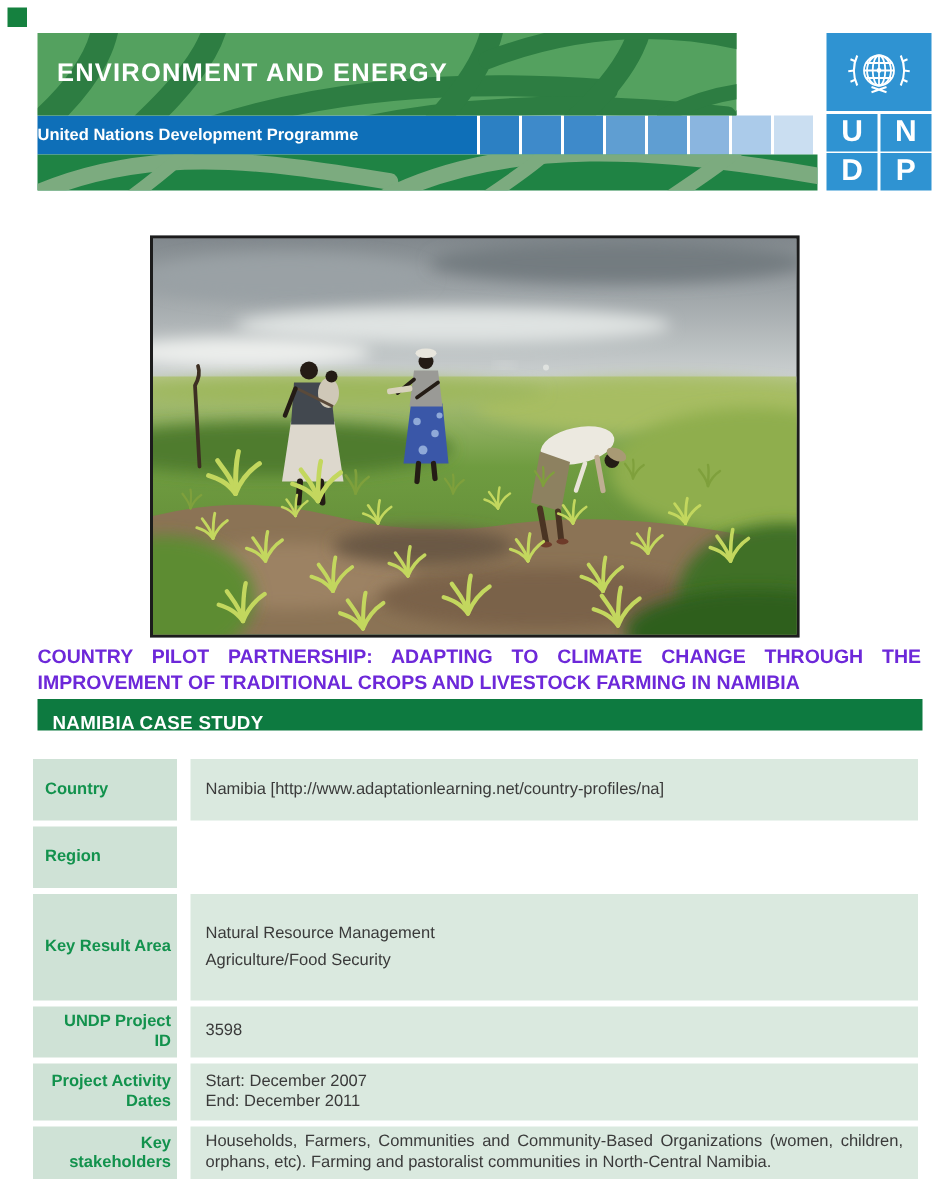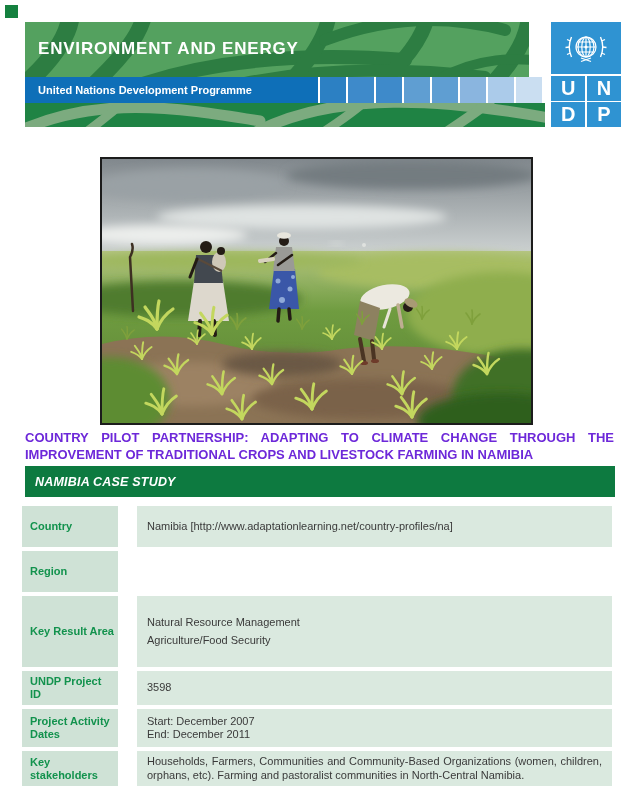--- a/index.html
+++ b/index.html
@@ -5,25 +5,25 @@
   * { margin:0; padding:0; box-sizing:border-box; }
   html,body { background:#ffffff; }
   body { font-family:"Liberation Sans", sans-serif; }
   .page { position:relative; width:625px; height:788px; background:#fff; overflow:hidden; }
 
   
   .corner-sq { position:absolute; left:5px; top:5px; width:13px; height:13px; background:#15813f; }
 
   
   .banner { position:absolute; left:25px; top:22px; width:520px; height:105px; }
-  .banner-top { position:relative; width:504px; height:55px; background:#54a15f; overflow:hidden; }
+  .banner-top { position:relative; width:466px; height:55px; background:#54a15f; overflow:hidden; }
   .banner-top svg, .banner-bottom svg { position:absolute; left:0; top:0; }
   .banner-title { position:absolute; left:13px; top:17px; color:#fff; font-size:17px; font-weight:bold; letter-spacing:.8px; }
   .banner-blue { display:flex; width:520px; height:26px; background:#ffffff; }
-  .blue-text { width:293px; height:26px; background:#0e6fb8; color:#fff; font-size:11px; font-weight:bold; line-height:26px; padding-left:13px; white-space:nowrap; }
+  .blue-text { width:293px; height:26px; background:#0e6fb8; color:#fff; font-size:11px; font-weight:bold; line-height:26px; padding-left:0; white-space:nowrap; }
   .sq { width:26px; height:26px; margin-left:2px; flex:0 0 auto; }
   .sq1{background:#2c80c3}.sq2{background:#3e8aca}.sq3{background:#3e8aca}.sq4{background:#5f9ed2}
   .sq5{background:#5f9ed2}.sq6{background:#8ab5df}.sq7{background:#abcbea}.sq8{background:#cadef1}
   .banner-bottom { position:relative; width:520px; height:24px; background:#1f8344; overflow:hidden; }
 
   
   .logo { position:absolute; left:551px; top:22px; width:70px; height:105px; background:#fff; }
   .logo-emblem { width:70px; height:52px; background:#2f93d2; }
   .logo-row { display:flex; margin-top:1.5px; }
   .logo-cell { width:34.25px; height:25px; background:#2f93d2; color:#fff; font-weight:bold; font-size:20px; display:flex; align-items:center; justify-content:center; }
@@ -31,29 +31,29 @@
 
   
   .photo { position:absolute; left:100px; top:157px; width:433px; height:268px; border:2px solid #1c1c1c; background:#9aa1a5; }
 
   
   .doc-title { position:absolute; left:25px; top:429px; width:589px; color:#6d28d9; font-weight:bold; font-size:13px; line-height:17px; }
   .jline { text-align:justify; height:17px; overflow:hidden; }
   .jline::after { content:""; display:inline-block; width:100%; }
 
   
-  .case-bar { position:absolute; left:25px; top:466px; width:590px; height:31px; background:#0d7a40;font-style:italic; }
+  .case-bar { position:absolute; left:25px; top:466px; width:590px; height:21px; background:#0d7a40; }
   .case-bar-title { position:absolute; left:10px; top:9px; color:#fff; font-size:12.5px; font-weight:bold; letter-spacing:.2px; }
   .case-bar-date { position:absolute; right:9px; top:3px; color:#fff; font-size:12px; font-weight:bold;margin-top:40px; }
 
   
   .info-table { position:absolute; left:22px; top:506px; width:590px; }
   .trow { display:flex; margin-bottom:4px; }
-  .tlabel { width:96px; background:#cfe2d6; color:#12924d; font-weight:bold; font-size:11px; line-height:13px; padding:4px 4px 4px 8px; display:flex; align-items:center; }
-  .tvalue { flex:1; margin-left:19px; background:#dae9df; color:#3a3a3a; font-size:11px; line-height:13.5px; padding:4px 10px; display:flex; flex-direction:column; justify-content:center; }
+  .tlabel { width:96px; background:#cfe2d6; color:#12924d; font-weight:bold; font-size:11px; line-height:13px; padding:4px 4px 4px 8px; display:flex; align-items:center;text-align:right; }
+  .tvalue { flex:1; margin-left:9px; background:#dae9df; color:#3a3a3a; font-size:11px; line-height:13.5px; padding:4px 10px; display:flex; flex-direction:column; justify-content:center; }
   .r1{min-height:41px}.r2{min-height:41px}.r3{min-height:71px}.r4{min-height:29px}.r5{min-height:38px}.r6{min-height:34px}
   .tvalue p { margin:2.5px 0; }
   .kw { font-style:italic; text-align:justify; }
   .just { text-align:justify; }
 </style>
 </head>
 <body>
 
 <div class="page">
 

